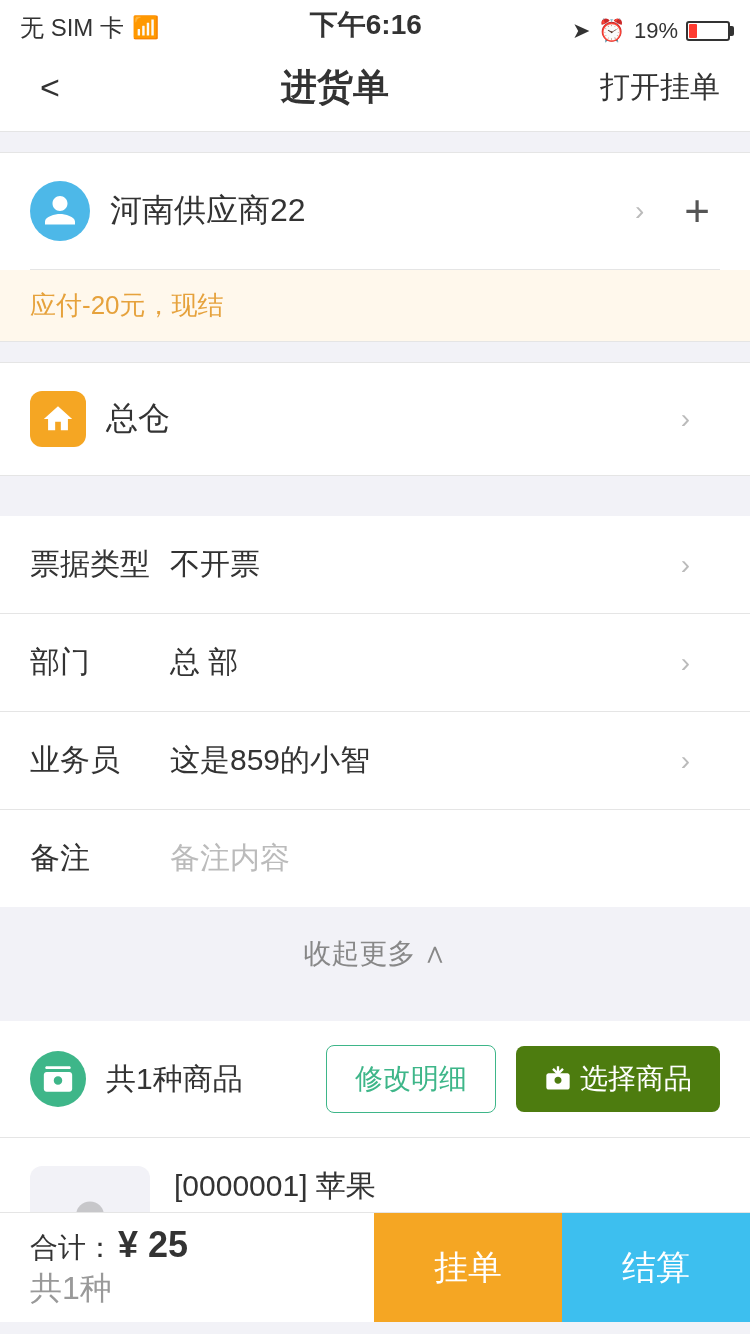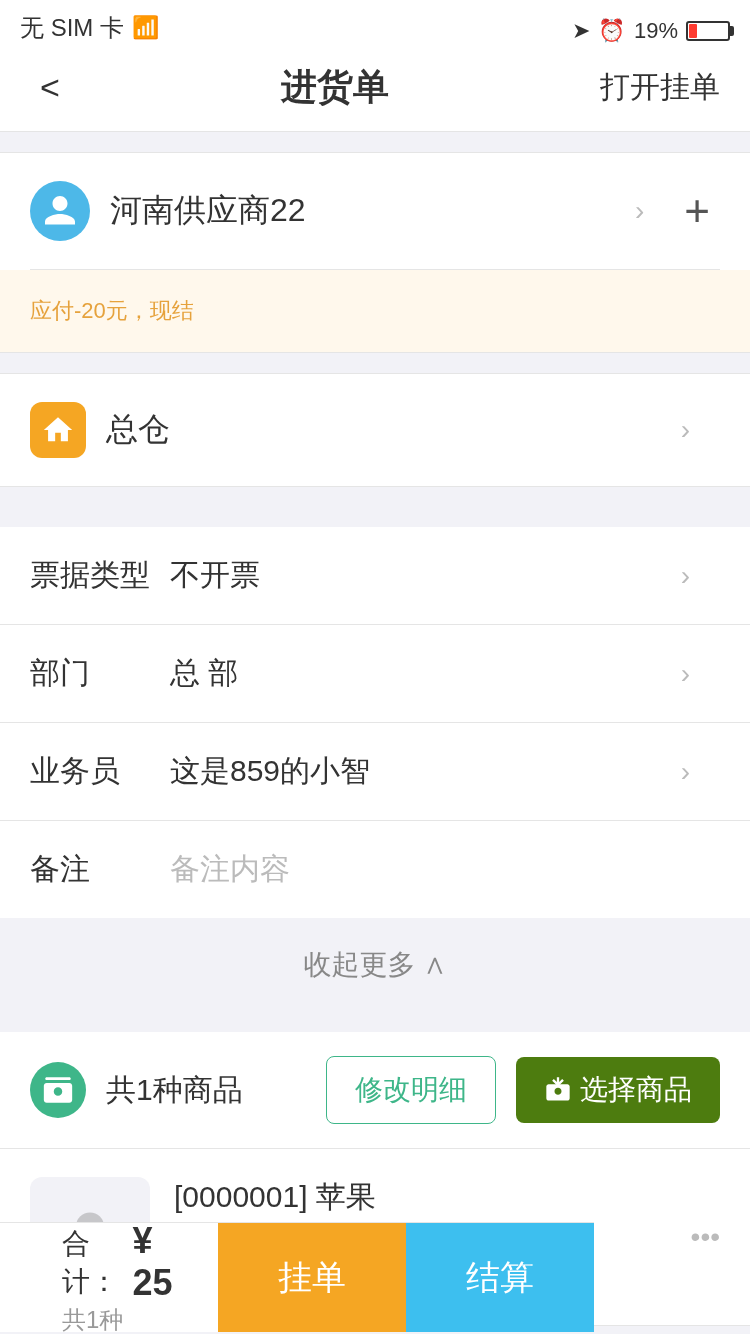--- a/index.html
+++ b/index.html
@@ -130,22 +130,22 @@
       cursor: pointer;
       padding: 0 10px;
     }
     .supplier-divider {
       height: 1px;
       background: #e5e5e5;
       margin: 0 30px;
     }
     .supplier-notice {
       background: #fff8ec;
-      padding: 26px 30px;
-      font-size: 22px;
+      padding: 18px 30px;
+      font-size: 26px;
       color: #e6a23c;
     }
 
     
     .warehouse-row {
       display: flex;
       align-items: center;
       padding: 28px 30px;
       background: #fff;
       border-top: 1px solid #e5e5e5;
@@ -262,39 +262,38 @@
     .product-price { font-size: 28px; color: #333; }
     .product-price .highlight { color: #3dbfef; }
     .product-more {
       display: flex; align-items: center; gap: 4px;
       color: #bbb; font-size: 28px; cursor: pointer; align-self: center;
     }
 
     
     .bottom-bar {
       position: fixed;
-      bottom: 2px; left: 0;
-      width: 594px;
+      bottom: 12px; left: 0;
+      width: 750px;
       height: 110px;
       display: flex;
       align-items: stretch;
       background: #fff;
       border-top: 1px solid #e5e5e5;
-      padding-left: 32px;
     }
     .bottom-total {
       flex: 1;
       display: flex;
       flex-direction: column;
       justify-content: center;
       padding: 0 30px;
     }
     .bottom-total-label { font-size: 28px; color: #333; }
     .bottom-total-amount { font-size: 36px; font-weight: 600; color: #333; }
-    .bottom-total-sub { font-size: 24px; color: #999; }
+    .bottom-total-sub { font-size: 32px; color: #999; }
     .bottom-btn-hang {
       width: 188px;
       background: #f5a623;
       display: flex; align-items: center; justify-content: center;
       font-size: 34px;
       color: #fff;
       cursor: pointer;
       font-weight: 500;
     }
     .bottom-btn-settle {
@@ -308,20 +307,21 @@
     }
   </style>
 </head>
 <body>
 
 <div class="status-bar">
   <div class="status-left">
     <span>无 SIM 卡</span>
     <span class="wifi-icon">📶</span>
   </div>
+  <div class="status-time">下午6:16</div>
   <div class="status-right">
     <span style="font-size:22px;">➤</span>
     <span style="font-size:22px;">⏰</span>
     <span style="font-size:22px;">19%</span>
     <div class="battery-icon">
       <div class="battery-fill"></div>
     </div>
   </div>
 </div>
 

